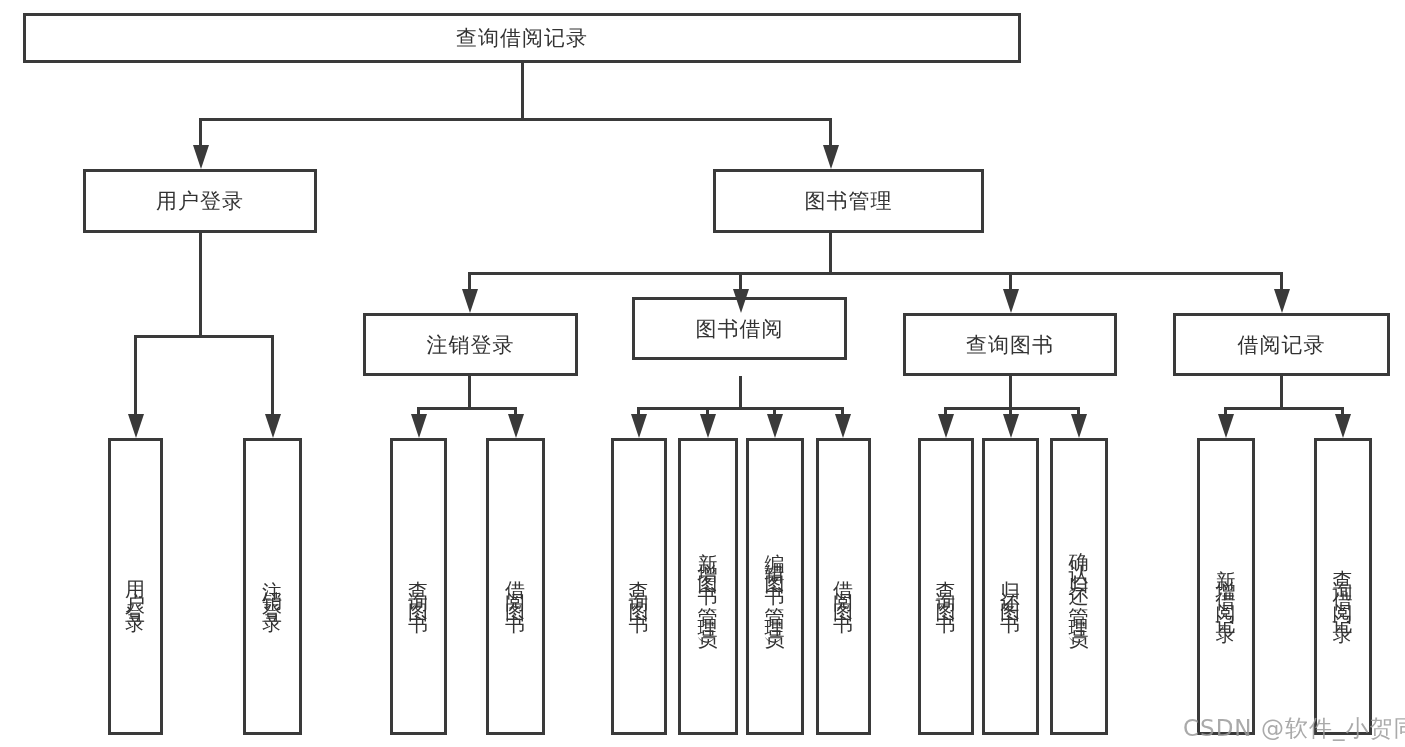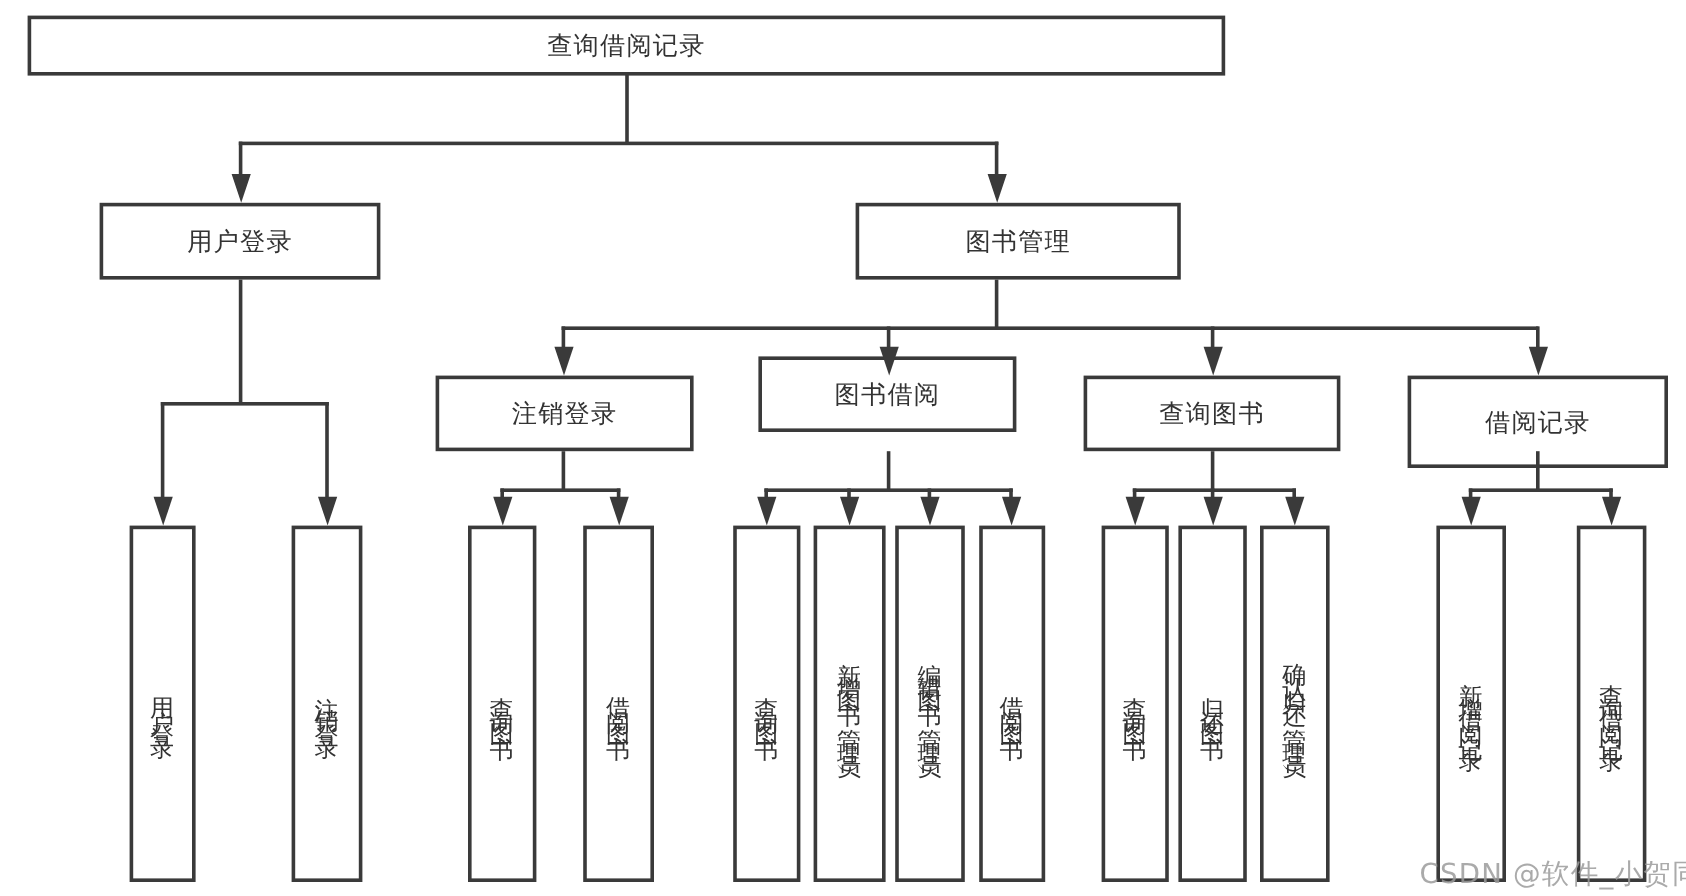--- a/index.html
+++ b/index.html
@@ -47,21 +47,21 @@
 
 <div class="box h" style="left:363px;top:313px;width:215px;height:63px">
   <span>注销登录</span>
 </div>
 <div class="box h" style="left:632px;top:297px;width:215px;height:63px">
   <span>图书借阅</span>
 </div>
 <div class="box h" style="left:903px;top:313px;width:214px;height:63px">
   <span>查询图书</span>
 </div>
-<div class="box h" style="left:1173px;top:313px;width:217px;height:77px">
+<div class="box h" style="left:1173px;top:313px;width:217px;height:63px">
   <span>借阅记录</span>
 </div>
 
 <div class="box v" style="left:108px;top:438px;width:55px;height:297px">
   <span>用户登录</span>
 </div>
 <div class="box v" style="left:243px;top:438px;width:59px;height:297px">
   <span>注销登录</span>
 </div>
 <div class="box v" style="left:390px;top:438px;width:57px;height:297px">

